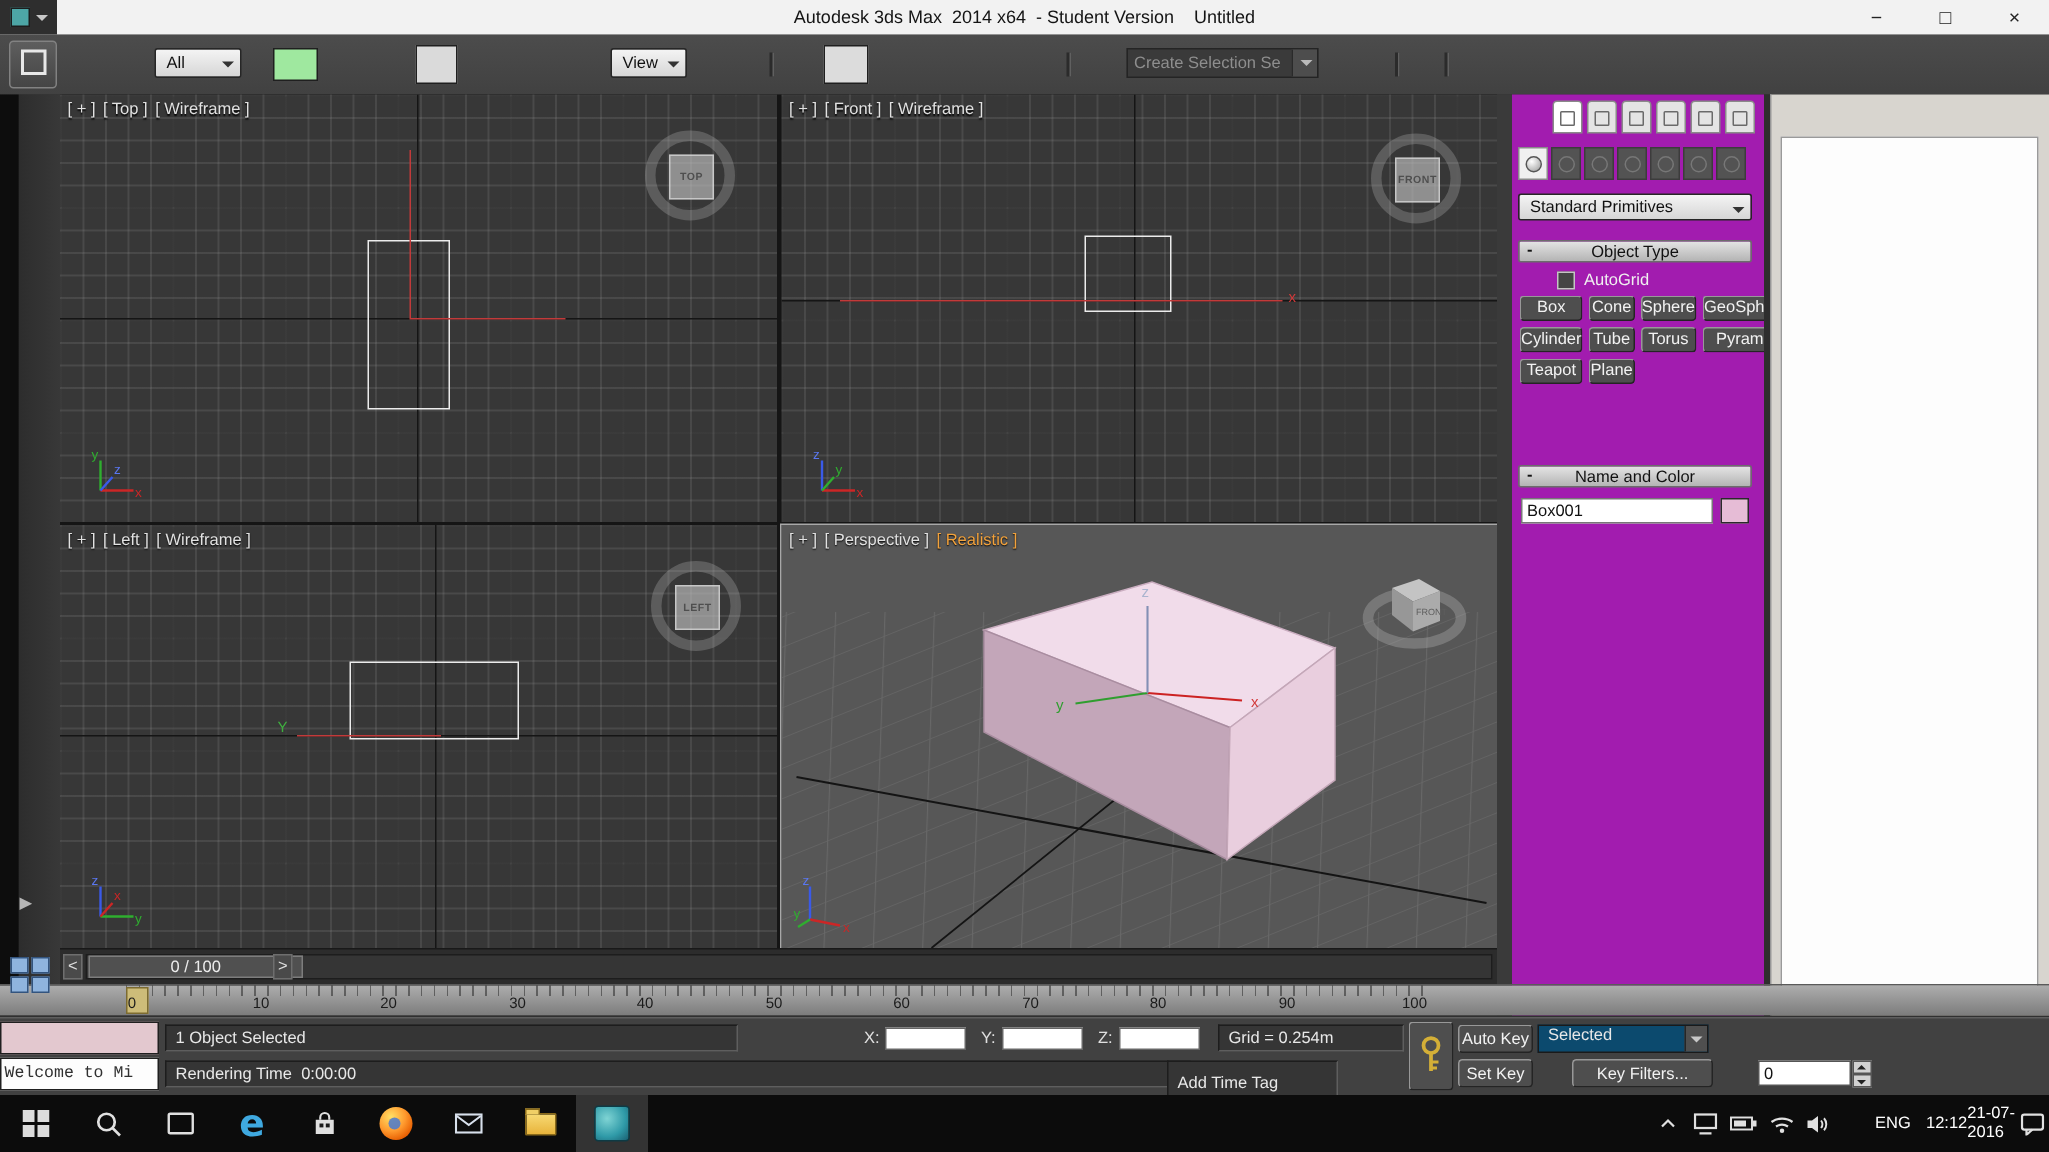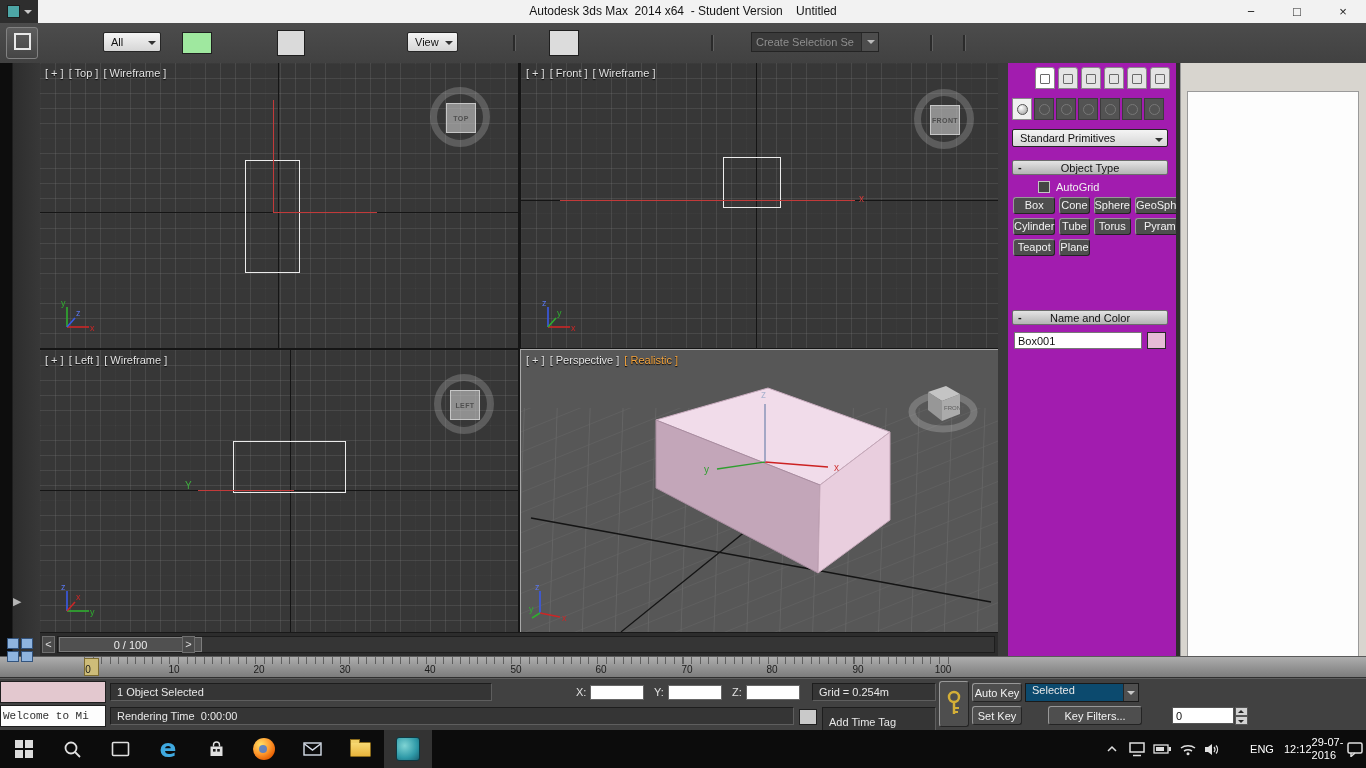--- a/index.html
+++ b/index.html
@@ -422,21 +422,21 @@
 
   <span class="coord-label" style="left:576px">X:</span>
   <input class="coord-input" style="left: 590px;">
   <span class="coord-label" style="left:654px">Y:</span>
   <input class="coord-input" style="left: 668px;">
   <span class="coord-label" style="left:732px">Z:</span>
   <input class="coord-input" style="left: 746px;">
 
   <div class="sunken sb-text" style="position:absolute;left:812px;top:4px;width:124px;height:18px">Grid = 0.254m</div>
   <div class="swatch" style="left:799px;top:30px;width:16px;height:14px;background:#c9c9c9"></div>
-  <div class="sunken sb-text" style="position:absolute;left:822px;top:28px;width:114px;height:29px">Add Time Tag</div>
+  <div class="sunken sb-text" style="position:absolute;left:778px;top:28px;width:114px;height:29px">Add Time Tag</div>
 
   <div class="btn3d sb-btn" style="left:939px;top:2px;width:30px;height:46px">
     <svg width="16" height="28" viewBox="0 0 16 28">
       <circle cx="8" cy="7" r="5" fill="none" stroke="#d4af37" stroke-width="2.5"></circle>
       <line x1="8" y1="12" x2="8" y2="24" stroke="#d4af37" stroke-width="2.5"></line>
       <line x1="8" y1="18" x2="13" y2="18" stroke="#d4af37" stroke-width="2"></line>
       <line x1="8" y1="22" x2="12" y2="22" stroke="#d4af37" stroke-width="2"></line>
     </svg>
   </div>
 
@@ -535,21 +535,21 @@
   <div class="tb-slot" style="left:1200px;width:24px">
     <svg width="17" height="13">
       <polygon points="1,4 4,4 8,1 8,12 4,9 1,9" fill="#e0e0e0"></polygon>
       <path d="M10 4 A4 4 0 0 1 10 9" fill="none" stroke="#e0e0e0" stroke-width="1.3"></path>
       <path d="M12 2.5 A6 6 0 0 1 12 10.5" fill="none" stroke="#e0e0e0" stroke-width="1.3"></path>
     </svg>
   </div>
   <div class="tray-text" style="left:1242px;width:40px">ENG</div>
   <div class="tray-text clock" style="left:1284px;width:62px">
     <span>12:12</span>
-    <span>29-07-2016</span>
+    <span>21-07-2016</span>
   </div>
   <div class="tb-slot" style="left:1344px;width:22px">
     <svg width="16" height="15">
       <rect x="1" y="1" width="14" height="10" rx="1.5" fill="none" stroke="#e0e0e0" stroke-width="1.5"></rect>
       <path d="M4 11 L4 14.5 L8 11" fill="none" stroke="#e0e0e0" stroke-width="1.5"></path>
     </svg>
   </div>
 </div>
 
 </body></html>

